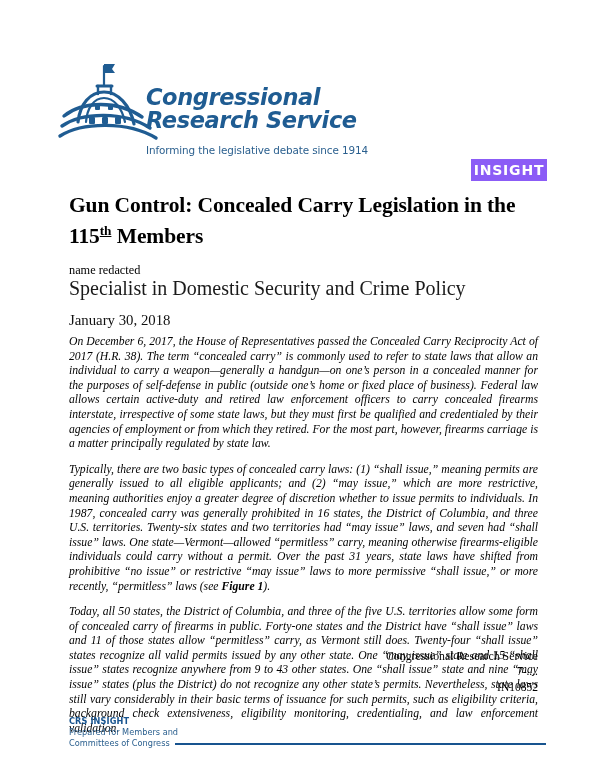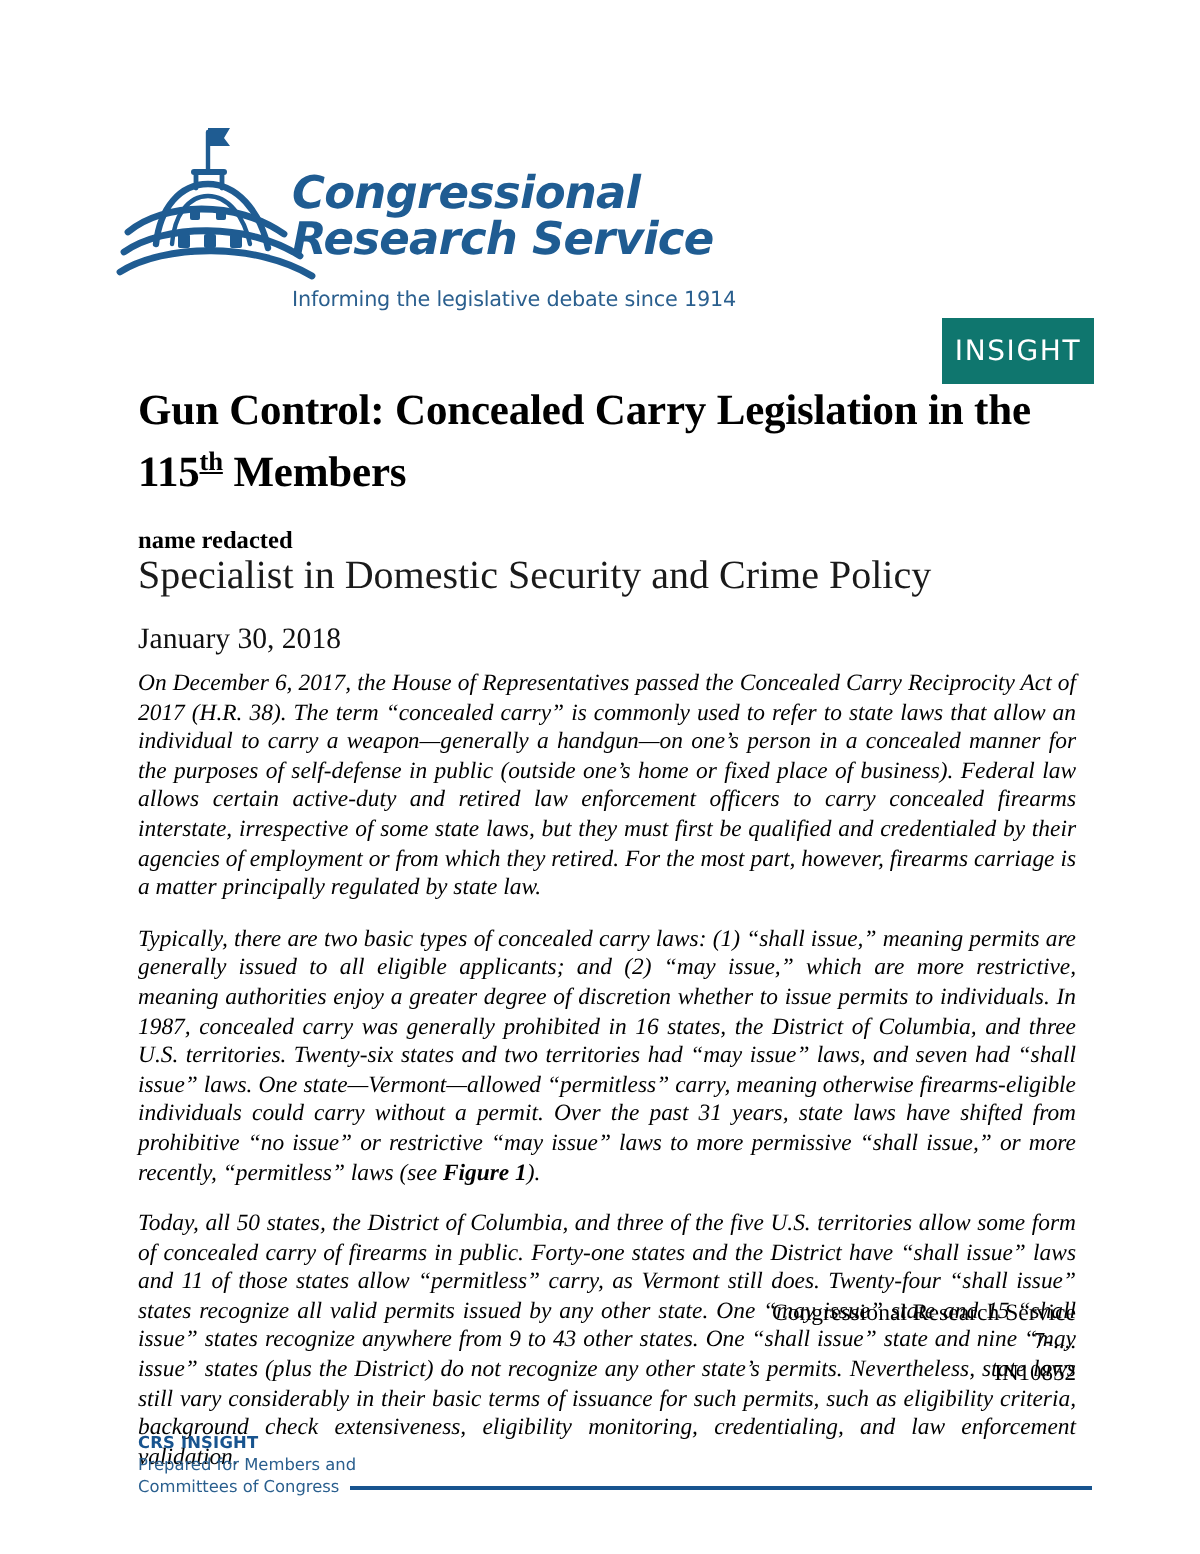--- a/index.html
+++ b/index.html
@@ -72,25 +72,25 @@
     margin-top: 11px;
     letter-spacing: -0.1px;
     white-space: nowrap;
   }
 
   .insight-badge {
     position: absolute;
     left: 471px;
     top: 104px;
     width: 76px;
-    height: 33px;
-    background: #0f766e;
+    height: 22px;
+    background: #8b5cf6;
     color: #ffffff;
     font-family: "DejaVu Sans", sans-serif;
-    font-weight: normal;
+    font-weight: bold;
     font-size: 14px;
     letter-spacing: 0.8px;
     display: flex;
     align-items: center;
     justify-content: center;
   }
 
   
   .doc-title {
     position: absolute;
@@ -110,21 +110,21 @@
     line-height: 0;
     text-decoration: underline;
   }
 
   
   .author-name {
     position: absolute;
     left: 69px;
     top: 262px;
     font-family: "Liberation Serif", serif;
-    font-weight: bold;
+    font-weight: normal;
     font-size: 12.3px;
     line-height: 16px;
     color: #000;
   }
   .author-role {
     position: absolute;
     left: 69px;
     top: 278px;
     font-family: "Liberation Serif", serif;
     font-size: 20px;

